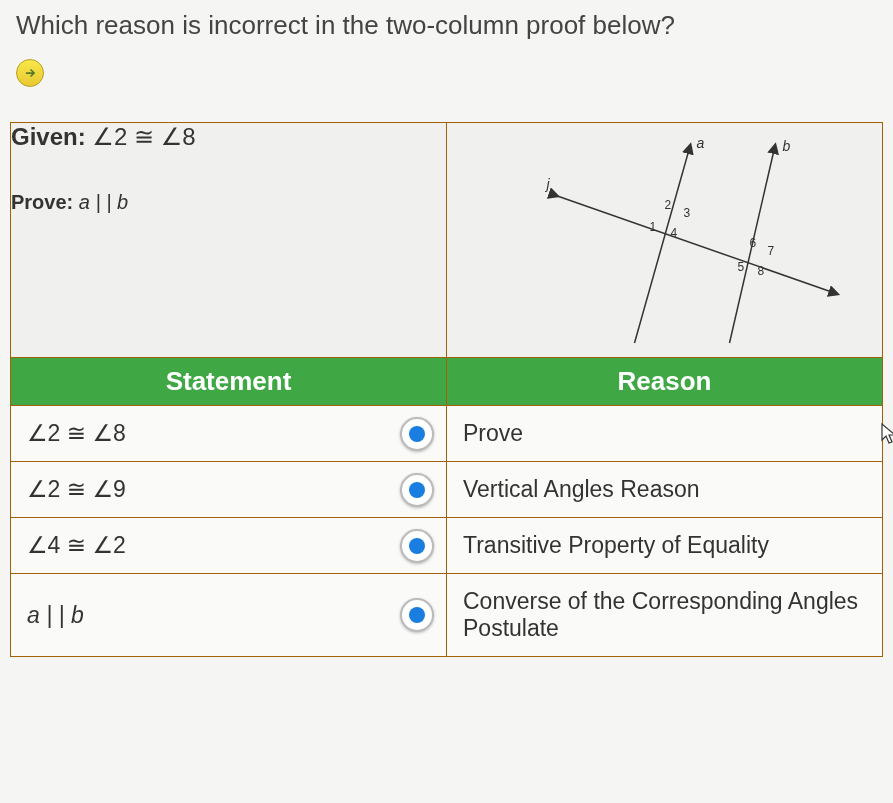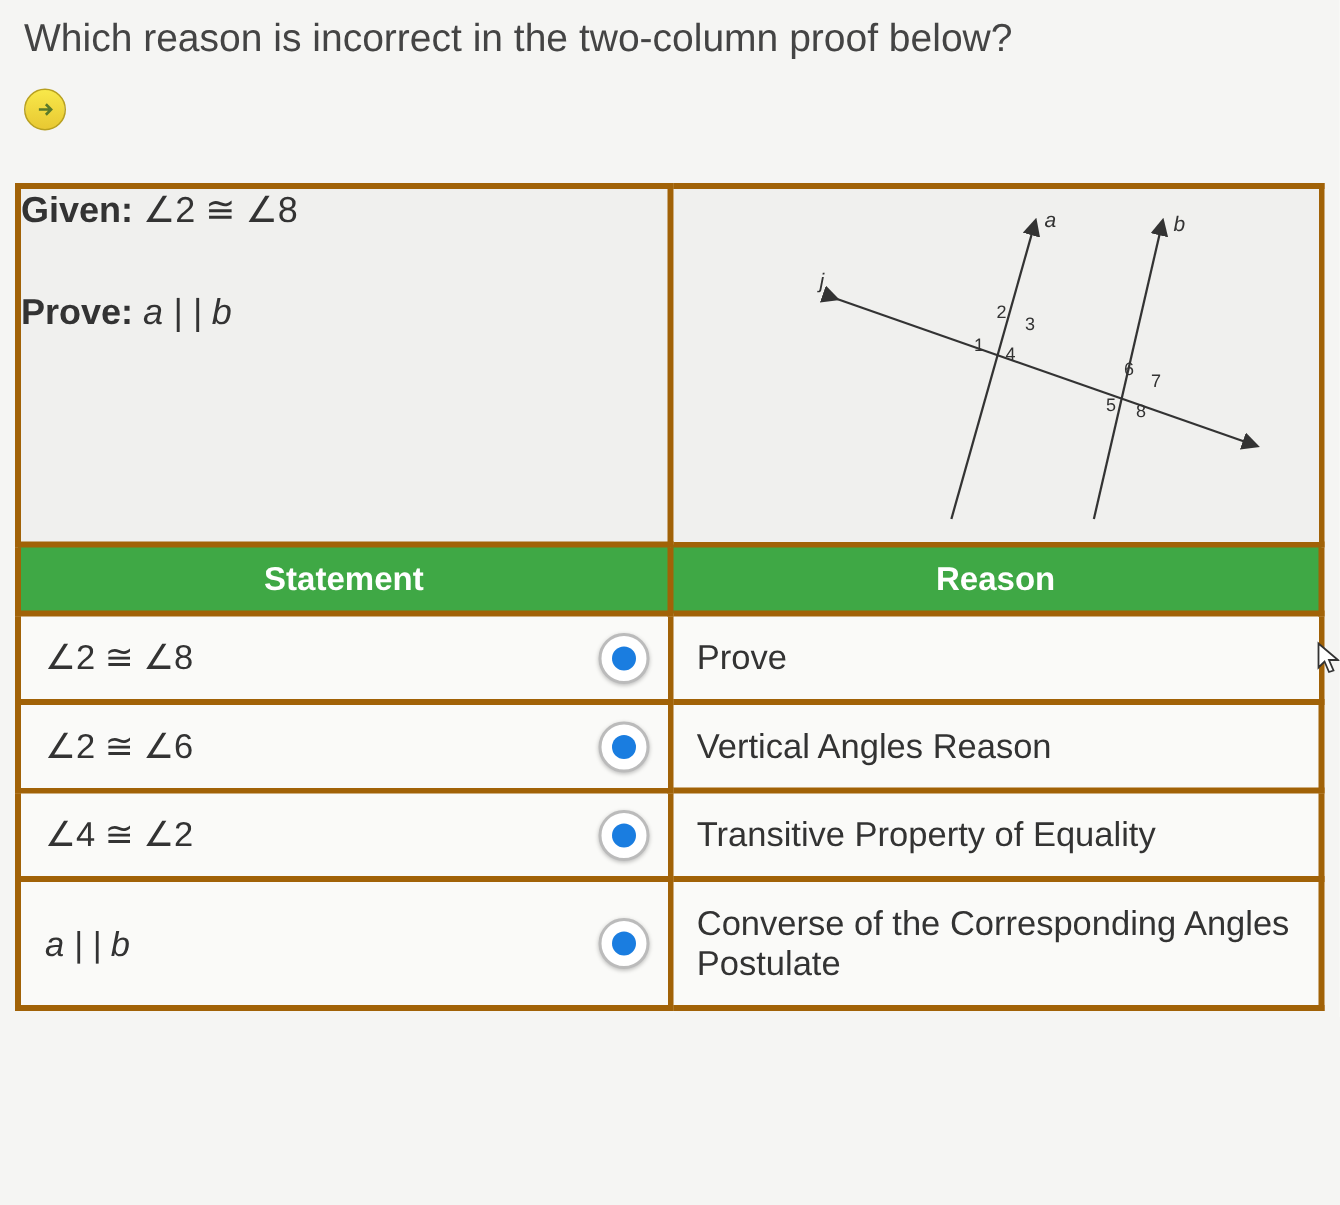--- a/index.html
+++ b/index.html
@@ -45,53 +45,53 @@
     .instruction-text {
       font-size: 17px;
       color: #555;
     }
     .proof-table {
       width: 100%;
       border-collapse: collapse;
       background: #fafaf8;
     }
     .proof-table td, .proof-table th {
-      border: 4px solid #a16207;
+      border: 1px solid #a16207;
       padding: 0;
       margin-left: 17px;
     }
     .top-cell {
       width: 50%;
       vertical-align: top;
       padding: 30px 18px 40px 18px;
       background: #f0f0ee;
     }
     .given-text {
       font-size: 24px;
       font-weight: bold;
       margin-bottom: 40px;
     }
     .prove-text {
-      font-size: 24px;
+      font-size: 20px;
       font-weight: bold;
     }
     .math-normal {
       font-weight: normal;
       font-style: italic;
     }
     .diagram-cell {
       text-align: center;
       vertical-align: middle;
       background: #f0f0ee;
       position: relative;
     }
     .header-row th {
       background: #3fa845;
       color: #fff;
-      font-size: 22px;
+      font-size: 26px;
       font-weight: bold;
       padding: 8px 12px;
       text-align: center;
     }
     .proof-row td {
       padding: 14px 16px;
       font-size: 23px;
       color: #333;
       background: #fafaf8;
       vertical-align: middle;
@@ -201,21 +201,21 @@
       <span>Prove</span>
       <span class="cursor-icon">
         <svg width="20" height="24" viewBox="0 0 20 24">
           <path d="M2 2 L2 18 L6 14 L9 21 L12 20 L9 13 L15 13 Z" fill="#fff" stroke="#333" stroke-width="1.2"></path>
         </svg>
       </span>
     </td>
   </tr>
   <tr class="proof-row">
     <td class="statement-cell">
-      <span>∠2 ≅ ∠6</span>
+      <span>∠2 ≅ ∠9</span>
       <div class="hotspot">
             <div class="hotspot-inner"></div>
           </div>
     </td>
     <td>Vertical Angles Reason</td>
   </tr>
   <tr class="proof-row">
     <td class="statement-cell">
       <span>∠4 ≅ ∠2</span>
       <div class="hotspot">

